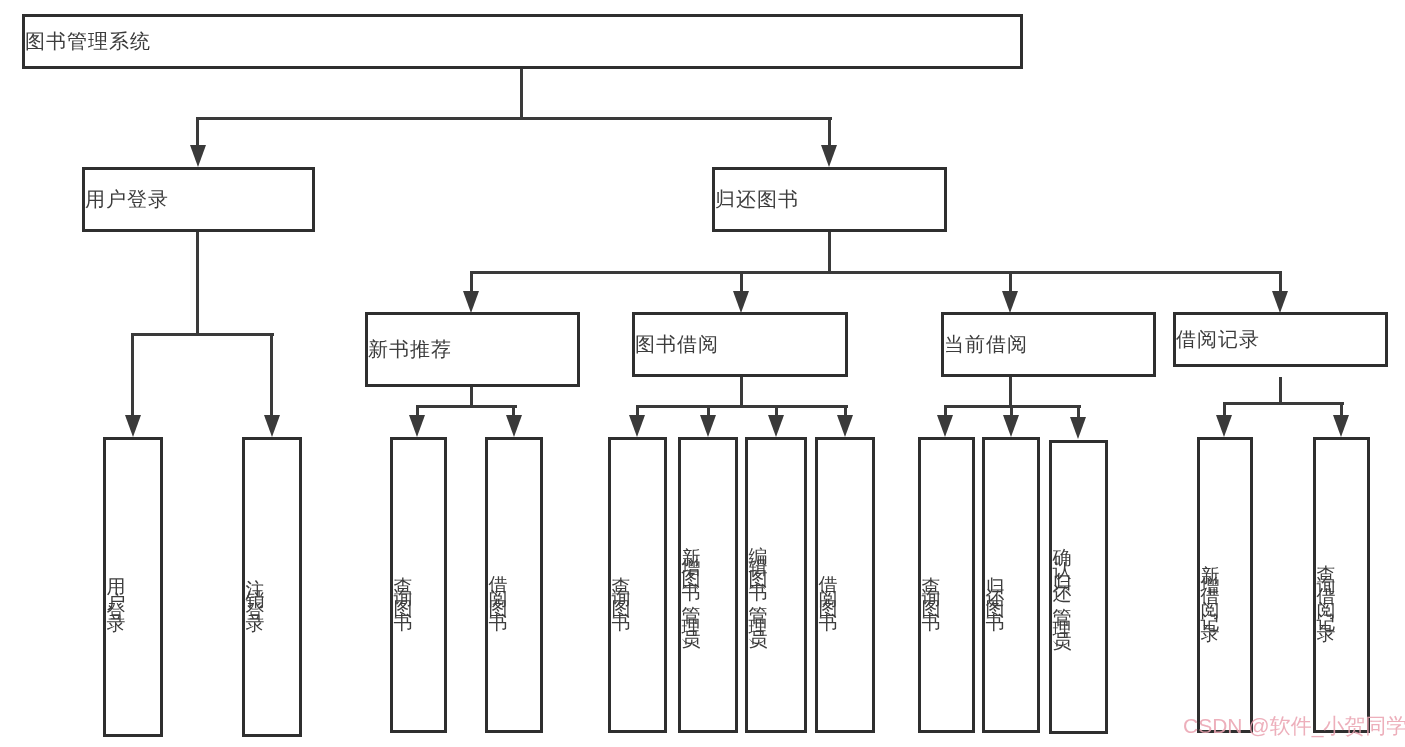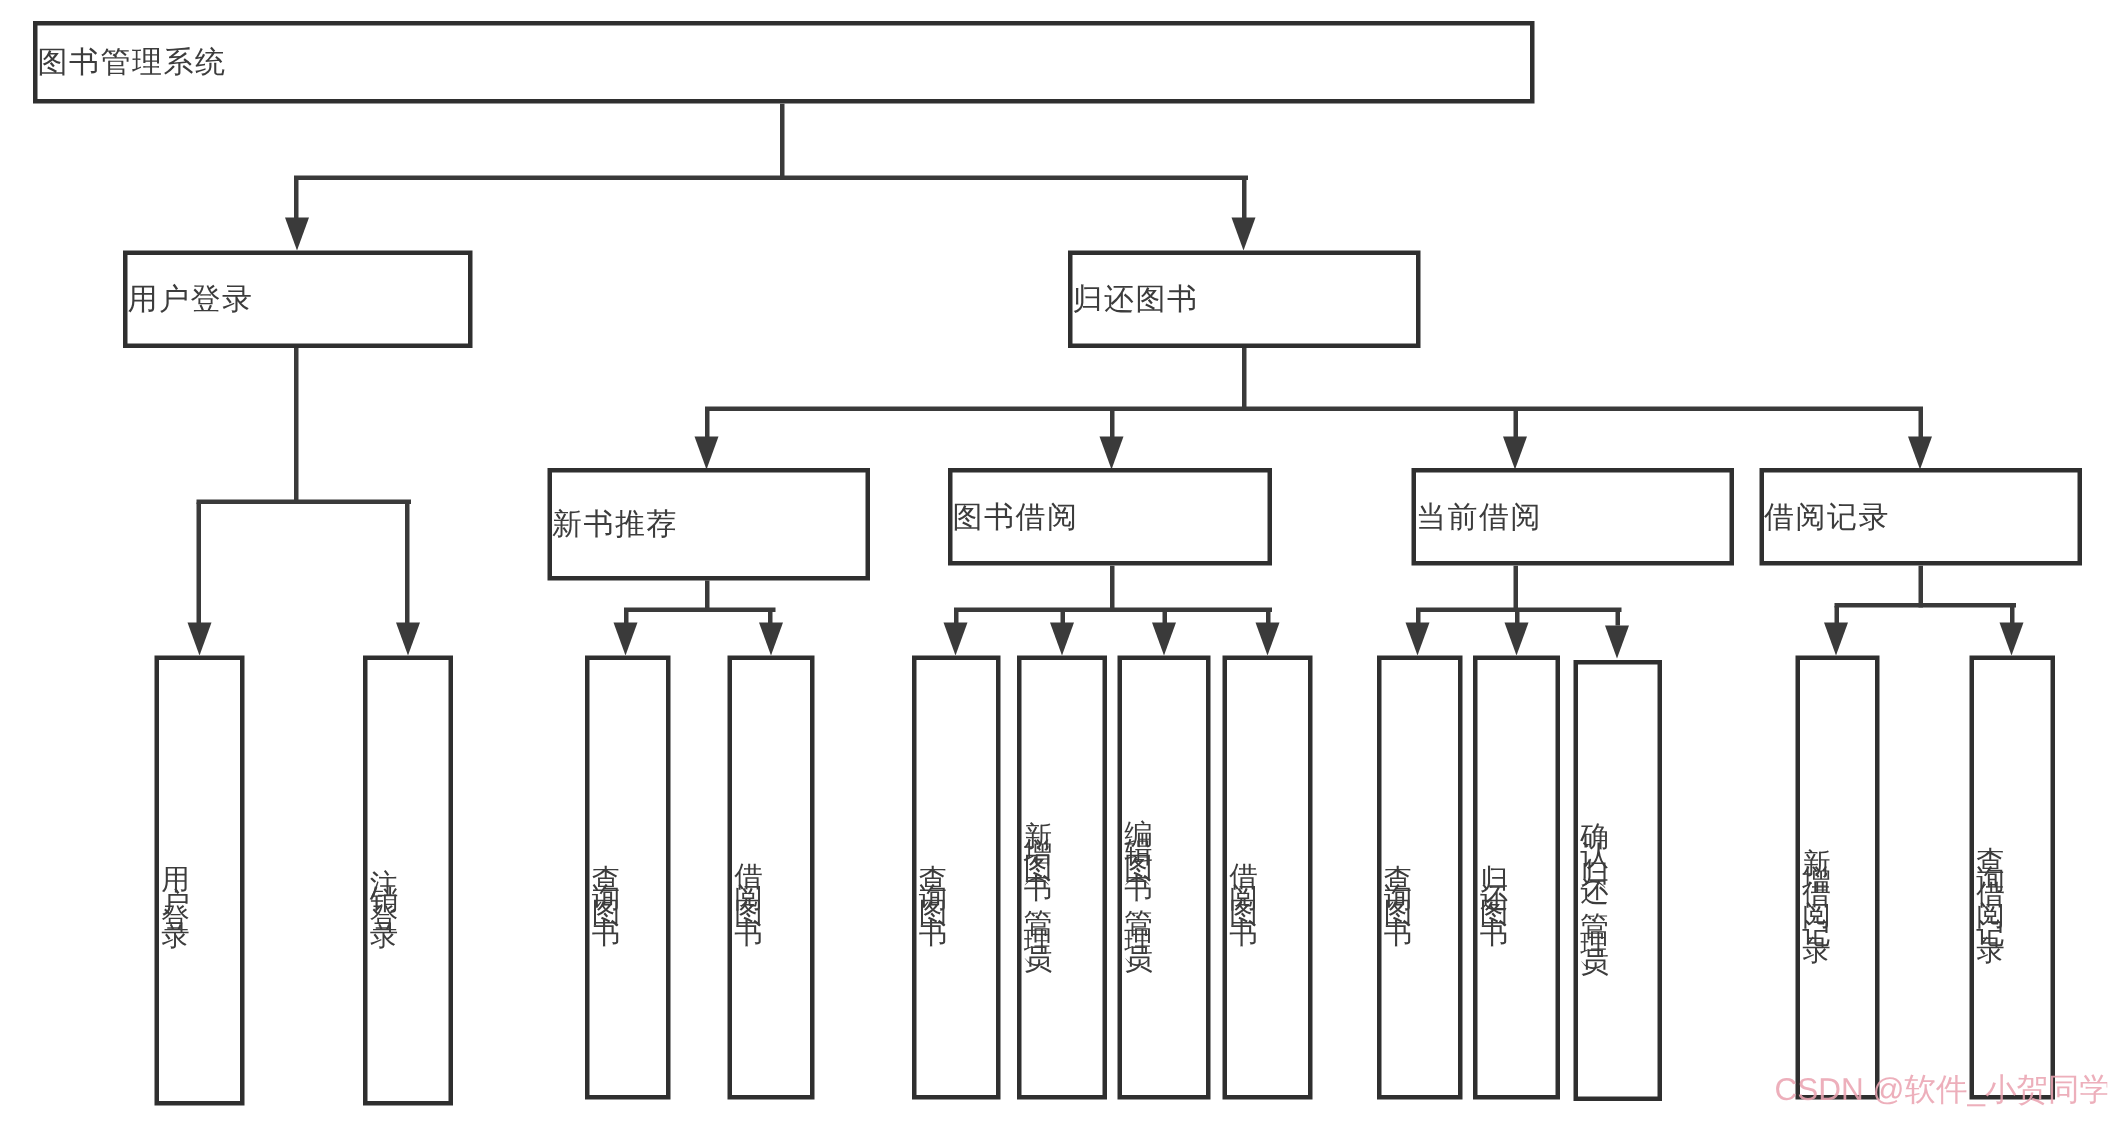--- a/index.html
+++ b/index.html
@@ -109,21 +109,21 @@
   </div>
 
   <div class="box" style="left:632px;top:312px;width:216px;height:65px">
     <span class="lbl">图书借阅</span>
   </div>
 
   <div class="box" style="left:941px;top:312px;width:215px;height:65px">
     <span class="lbl">当前借阅</span>
   </div>
 
-  <div class="box" style="left:1173px;top:312px;width:215px;height:65px">
+  <div class="box" style="left:1173px;top:312px;width:215px;height:55px">
     <span class="lbl">借阅记录</span>
   </div>
 
   <div class="box" style="left:103px;top:437px;width:60px;height:300px">
     <span class="vlbl">用户登录</span>
   </div>
   <div class="box" style="left:242px;top:437px;width:60px;height:300px">
     <span class="vlbl">注销登录</span>
   </div>
 

